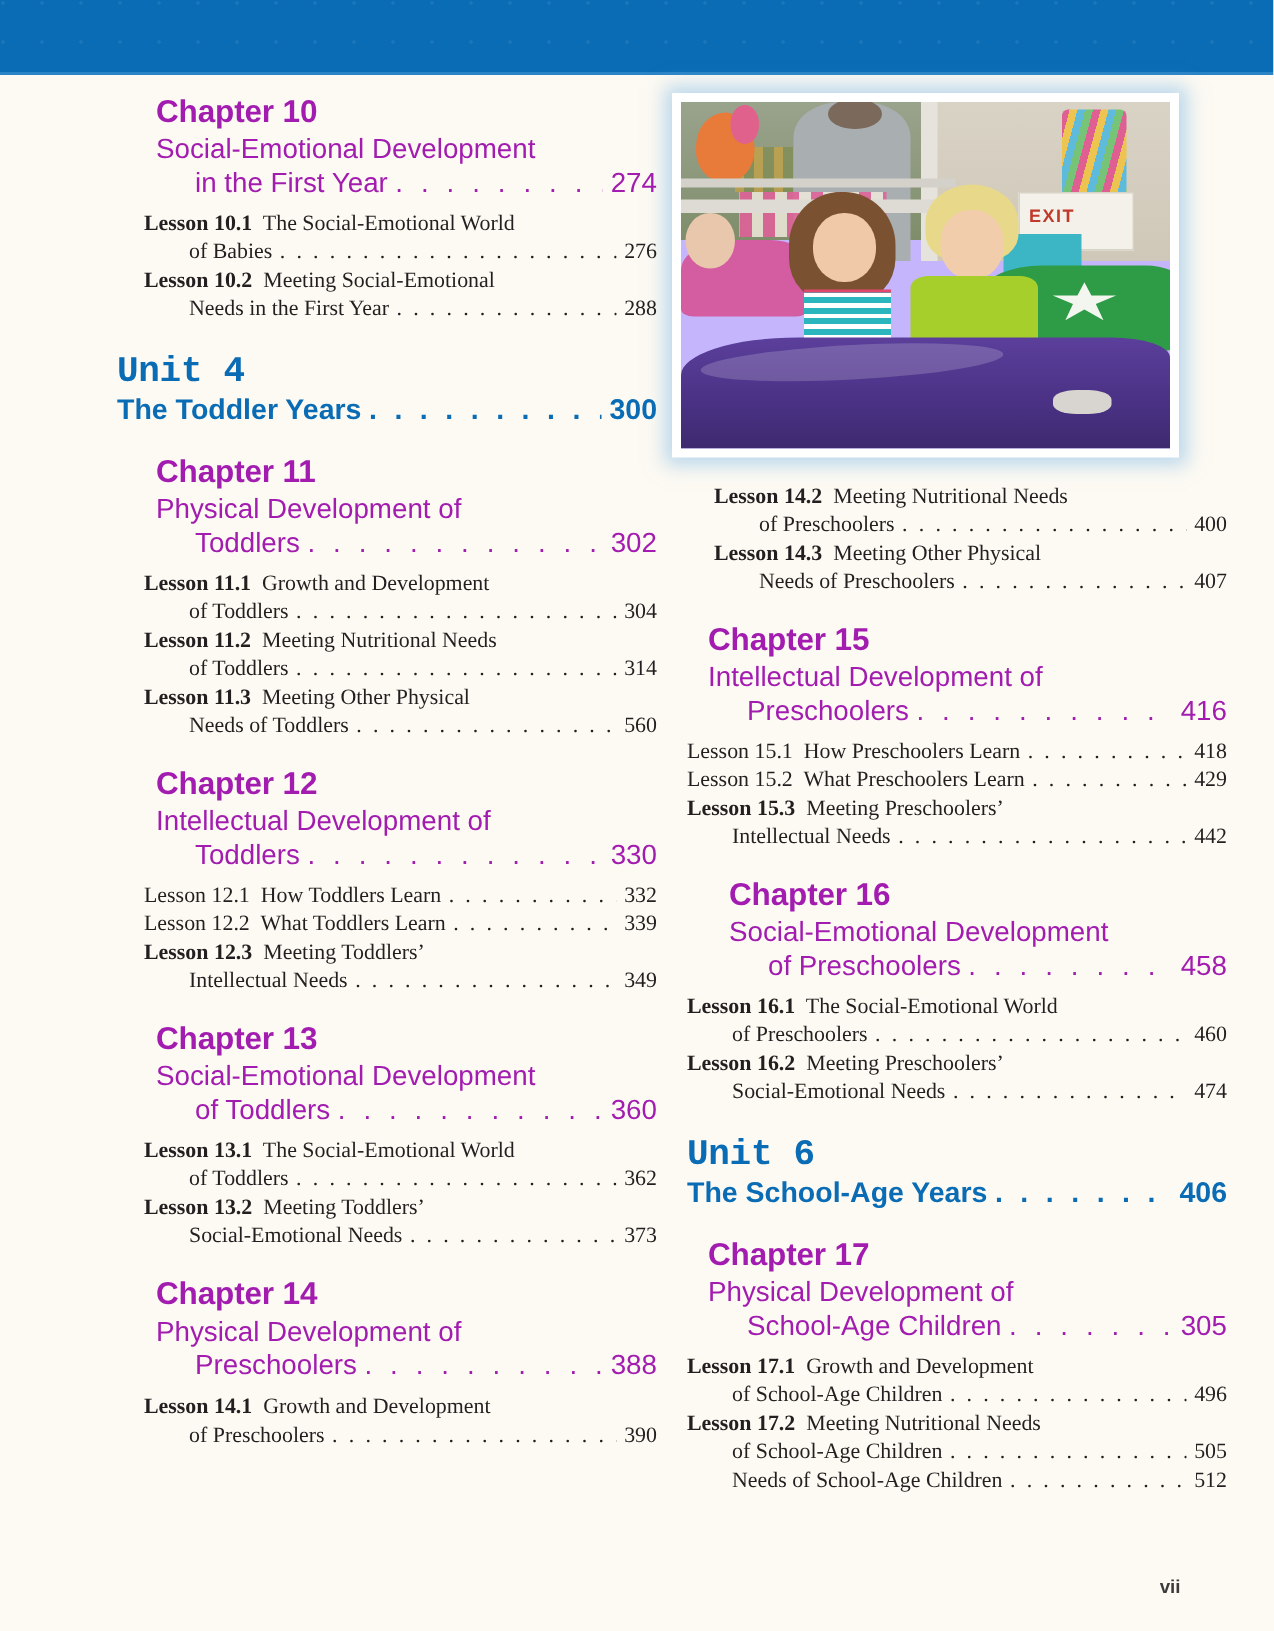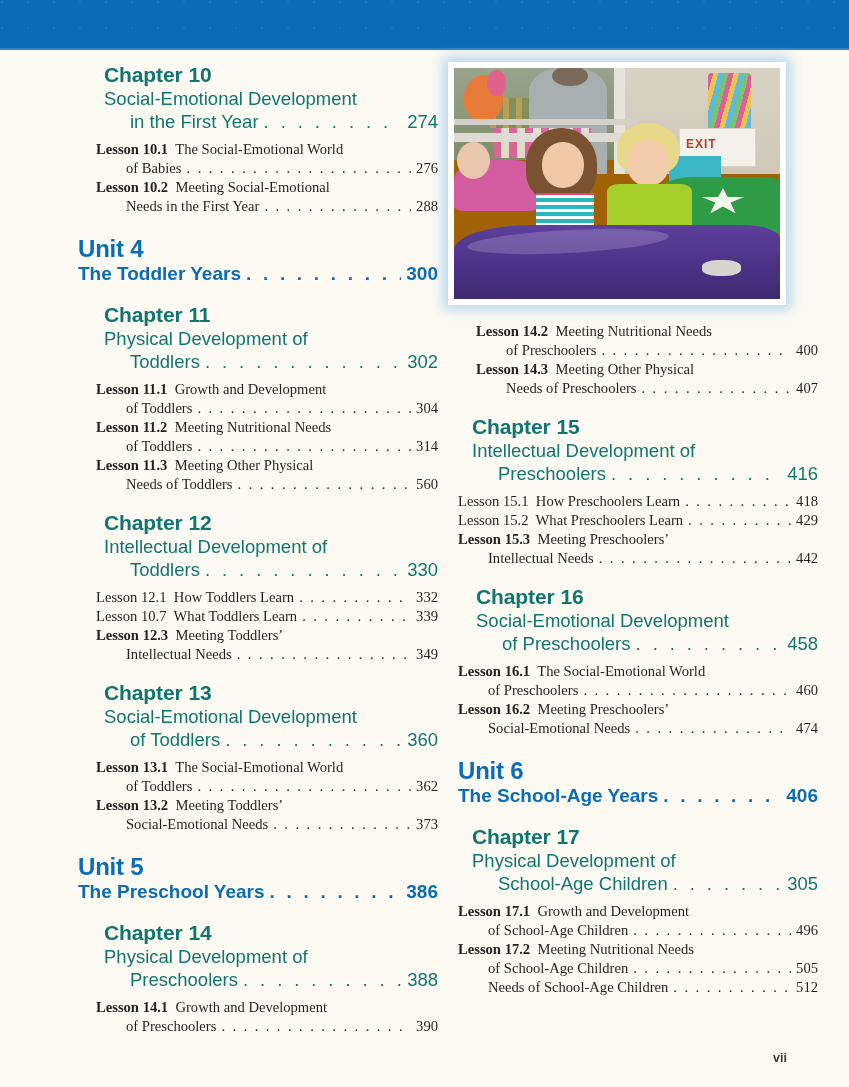--- a/index.html
+++ b/index.html
@@ -58,21 +58,21 @@
     padding: 6px;
     box-sizing: border-box;
     background: #ffffff;
     box-shadow: 0 0 12px 5px rgba(130,185,230,0.55);
   }
   .photo {
     width: 100%;
     height: 100%;
     position: relative;
     overflow: hidden;
-    background: #a16207;
+    background: #c4b5fd;
     text-decoration: underline;
   }
   
   .ph-sky      { position:absolute; left:0; top:0; width:100%; height:40%;
                  background:linear-gradient(180deg,#9aa38c 0%,#8f9a7f 45%,#7f8d6a 100%); }
   .ph-tent     { position:absolute; left:52%; top:0; width:48%; height:46%;
                  background:linear-gradient(180deg,#d9d3c6 0%,#cfc8b8 100%); }
   .ph-rainbow  { position:absolute; left:78%; top:2%; width:13%; height:34%;
                  background:repeating-linear-gradient(105deg,#e04b8a 0 5px,#f2c23c 5px 10px,#49b7e0 10px 15px,#66c16a 15px 20px);
                  opacity:.85; border-radius:4px; }
@@ -140,33 +140,34 @@
   
   .unit {
     margin-top: 18px;
     color: #0a6cb4;
   }
   .unit-label {
     font-size: 24px;
     font-weight: 700;
     letter-spacing: -0.2px;
     line-height: 1.12;
+    font-family: Liberation Mono, monospace;
   }
   .unit-title-row {
     display: flex;
     align-items: baseline;
     font-size: 19px;
     font-weight: 700;
     line-height: 1.2;
     white-space: nowrap;
   }
   .chapter {
     margin-top: 16px;
     margin-left: 26px;
-    color: #0f766e;
+    color: #a21caf;
   }
   .chapter-label {
     font-size: 21px;
     font-weight: 700;
     line-height: 1.2;
     letter-spacing: -0.1px;
   }
   .chapter-title {
     font-size: 18.5px;
     font-weight: 400;
@@ -366,21 +367,21 @@
         </div>
       </div>
     </div>
     <div class="lessons">
       <div class="lesson lesson-one-line">
         <span class="txt"><span class="lnum">Lesson 12.1</span>&nbsp; <span>How Toddlers Learn</span></span>
         <span class="lead"></span>
         <span class="pg">332</span>
       </div>
       <div class="lesson lesson-one-line">
-        <span class="txt"><span class="lnum">Lesson 10.7</span>&nbsp; <span>What Toddlers Learn</span></span>
+        <span class="txt"><span class="lnum">Lesson 12.2</span>&nbsp; <span>What Toddlers Learn</span></span>
         <span class="lead"></span>
         <span class="pg">339</span>
       </div>
       <div class="lesson">
         <div class="lesson-l1"><span class="lnum">Lesson 12.3</span>&nbsp; <span>Meeting Toddlers’</span></div>
         <div class="lesson-l2">
           <span class="txt">Intellectual Needs</span>
           <span class="lead"></span>
           <span class="pg">349</span>
         </div>
@@ -410,28 +411,20 @@
       <div class="lesson">
         <div class="lesson-l1"><span class="lnum">Lesson 13.2</span>&nbsp; <span>Meeting Toddlers’</span></div>
         <div class="lesson-l2">
           <span class="txt">Social-Emotional Needs</span>
           <span class="lead"></span>
           <span class="pg">373</span>
         </div>
       </div>
     </div>
 
-    <div class="unit" style="margin-top:20px;">
-      <div class="unit-label">Unit 5</div>
-      <div class="unit-title-row">
-        <span class="txt">The Preschool Years</span>
-        <span class="lead"></span>
-        <span class="pg">386</span>
-      </div>
-    </div>
 
     <div class="chapter">
       <div class="chapter-label">Chapter 14</div>
       <div class="chapter-title">
         <div class="line1">Physical Development of</div>
         <div class="line2">
           <span class="txt">Preschoolers</span>
           <span class="lead"></span>
           <span class="pg">388</span>
         </div>
@@ -496,21 +489,21 @@
       <div class="lesson">
         <div class="lesson-l1"><span class="lnum">Lesson 15.3</span>&nbsp; <span>Meeting Preschoolers’</span></div>
         <div class="lesson-l2">
           <span class="txt">Intellectual Needs</span>
           <span class="lead"></span>
           <span class="pg">442</span>
         </div>
       </div>
     </div>
 
-    <div class="chapter" style="margin-left:18px;">
+    <div class="chapter" style="margin-left:28px;">
       <div class="chapter-label">Chapter 16</div>
       <div class="chapter-title">
         <div class="line1">Social-Emotional Development</div>
         <div class="line2">
           <span class="txt">of Preschoolers</span>
           <span class="lead"></span>
           <span class="pg">458</span>
         </div>
       </div>
     </div>

